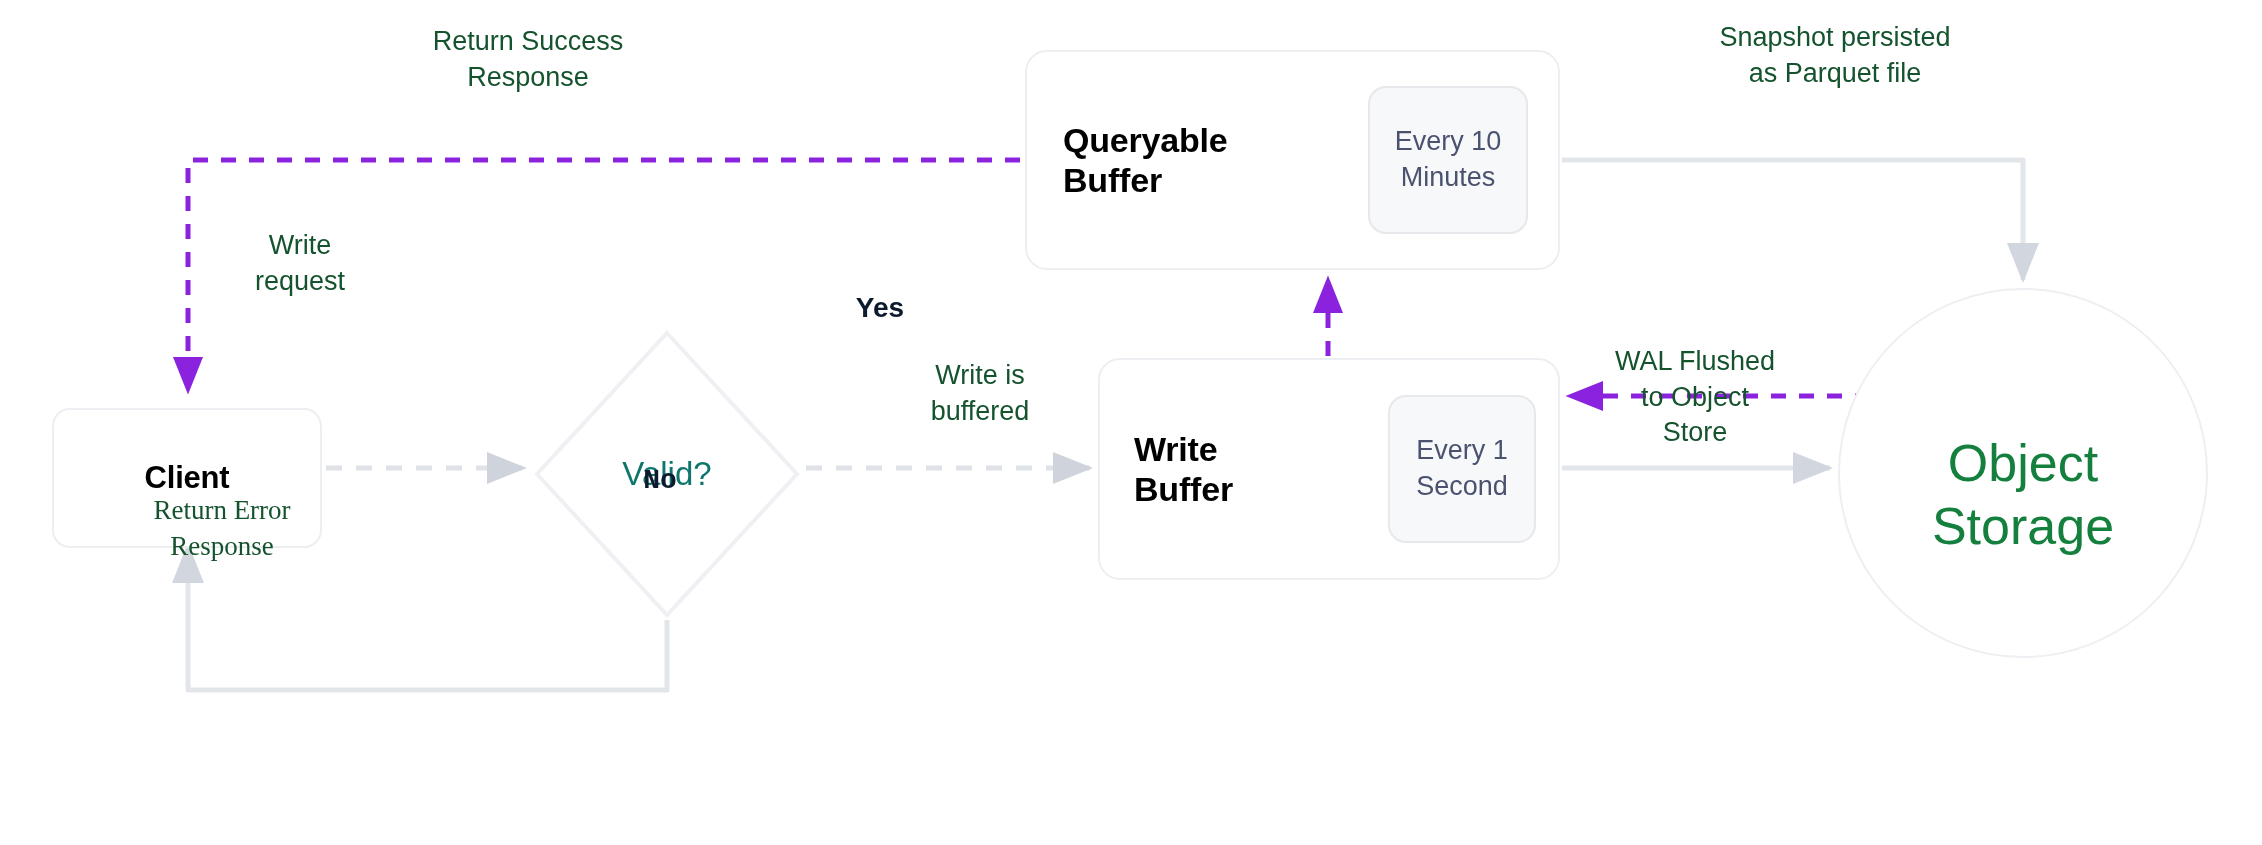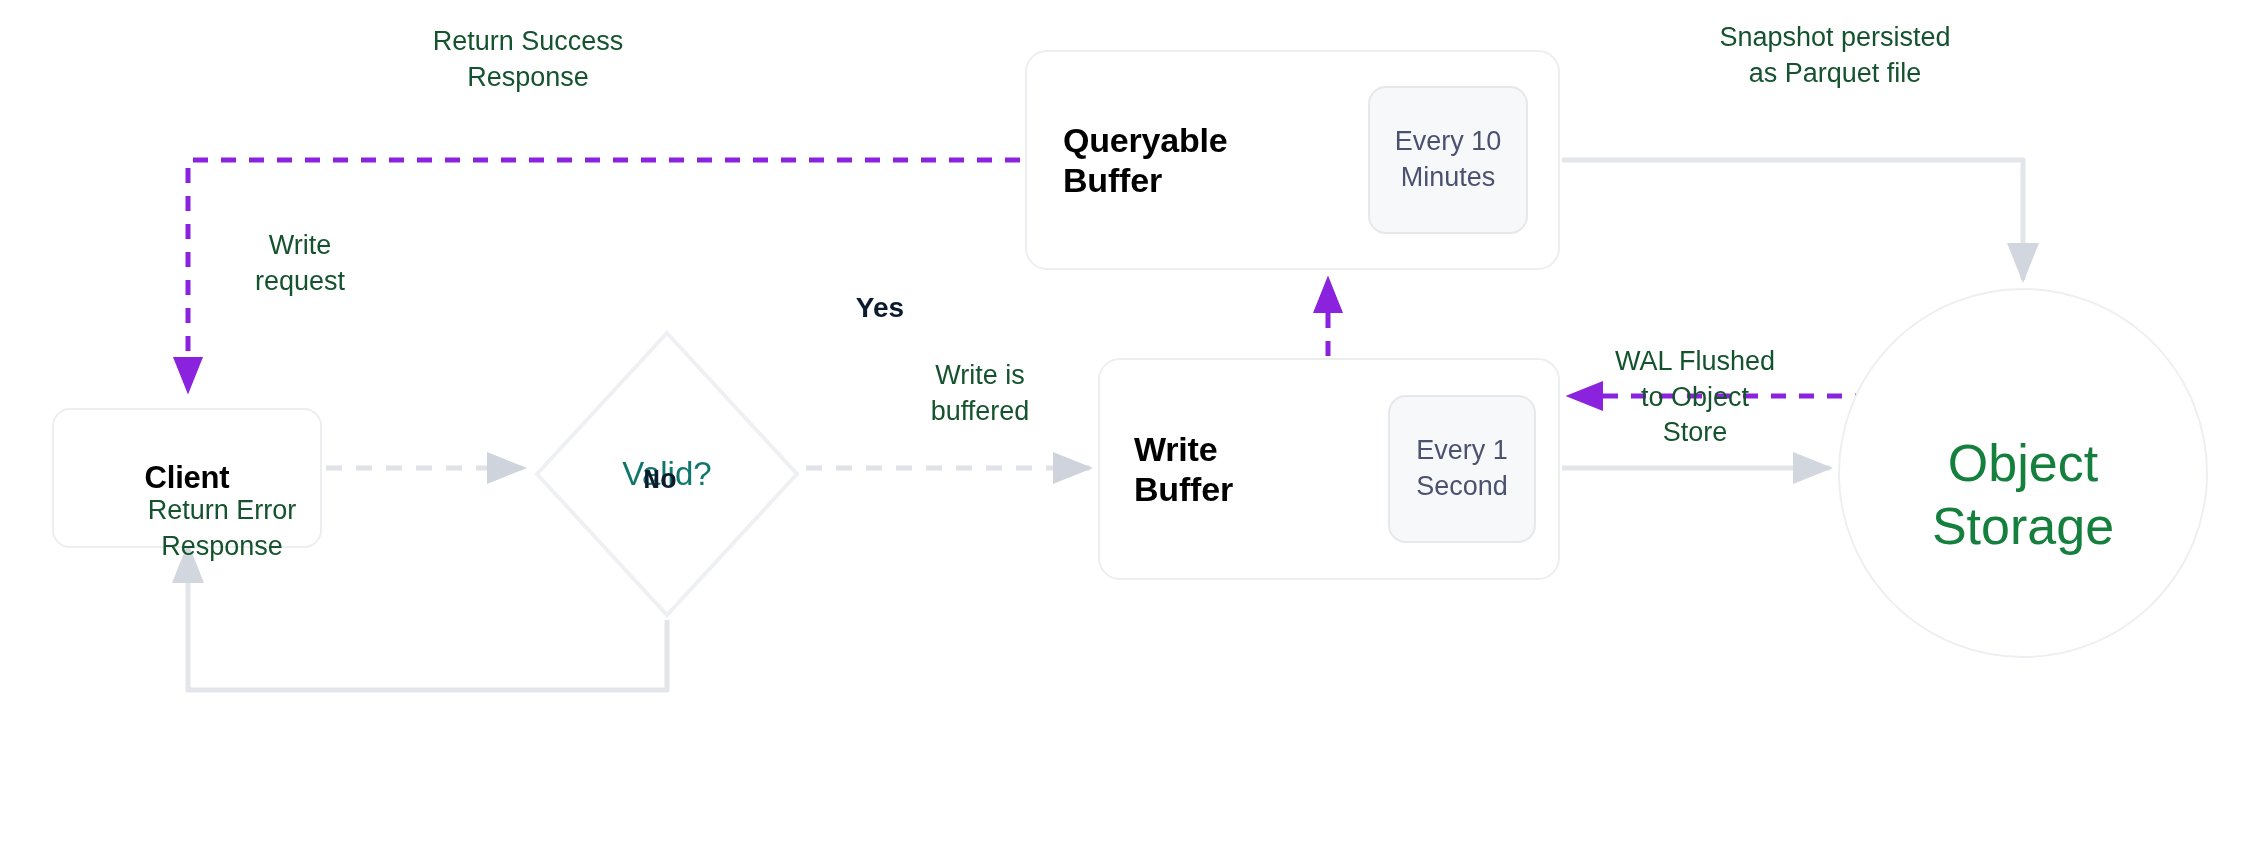--- a/index.html
+++ b/index.html
@@ -161,21 +161,21 @@
     font-size: 28px;
   }
 
   #lbl-return-success { left: 368px; top: 24px; width: 320px; }
   #lbl-write-request  { left: 200px; top: 228px; width: 200px; }
   #lbl-snapshot       { left: 1645px; top: 20px; width: 380px; }
   #lbl-yes            { left: 820px; top: 290px; width: 120px; }
   #lbl-no             { left: 600px; top: 463px; width: 120px; font-family: Liberation Mono, monospace; }
   #lbl-write-buffered { left: 870px; top: 358px; width: 220px; }
   #lbl-wal            { left: 1545px; top: 344px; width: 300px; }
-  #lbl-return-error   { left: 92px; top: 493px; width: 260px; }
+  #lbl-return-error   { left: 92px; top: 493px; width: 260px; font-family: Liberation Serif, serif; }
 </style>
 </head>
 <body>
 
 <div id="stage">
 
   <svg id="wires" viewBox="0 0 2262 845" xmlns="http://www.w3.org/2000/svg">
     <defs>
       <marker id="arrow-gray" markerWidth="9" markerHeight="9" refX="7.4" refY="3.2" orient="auto" markerUnits="strokeWidth">
         <path d="M0,0 L8,3.2 L0,6.4 z" fill="#cfd4dc"></path>

